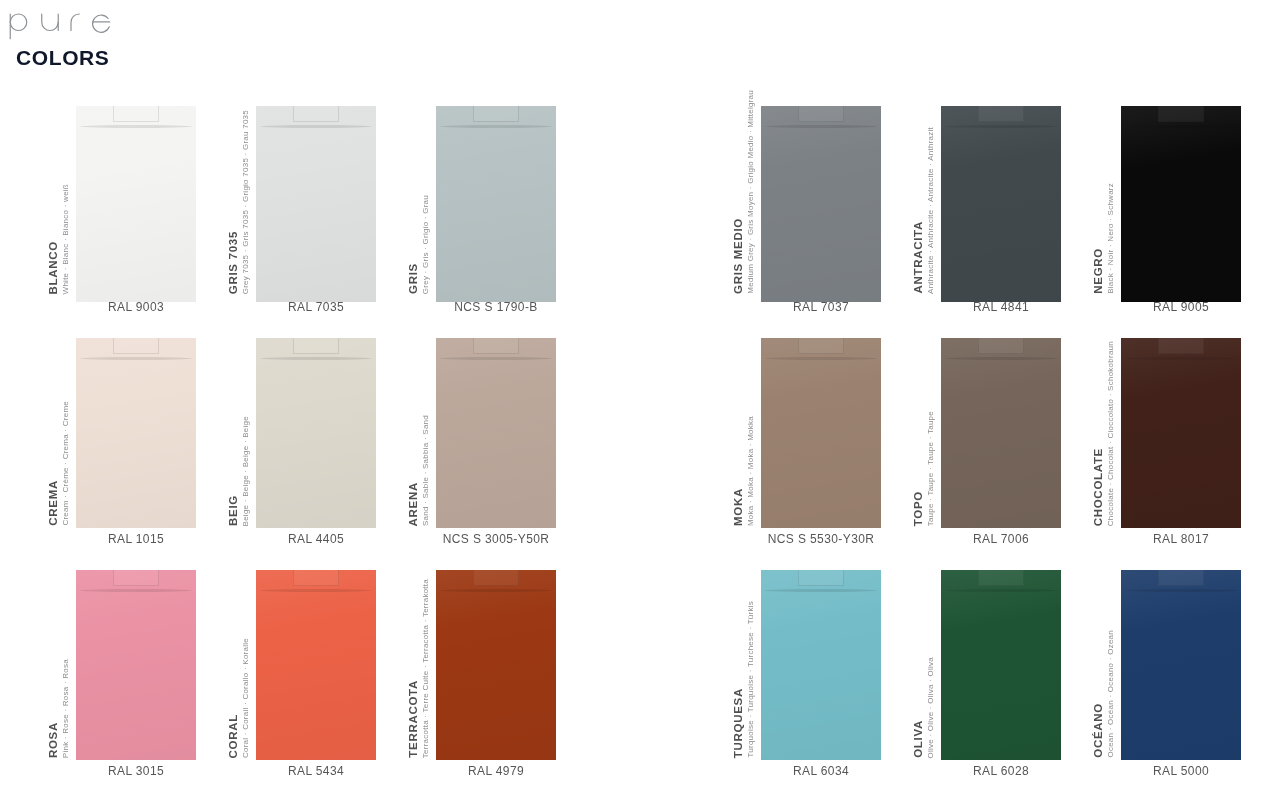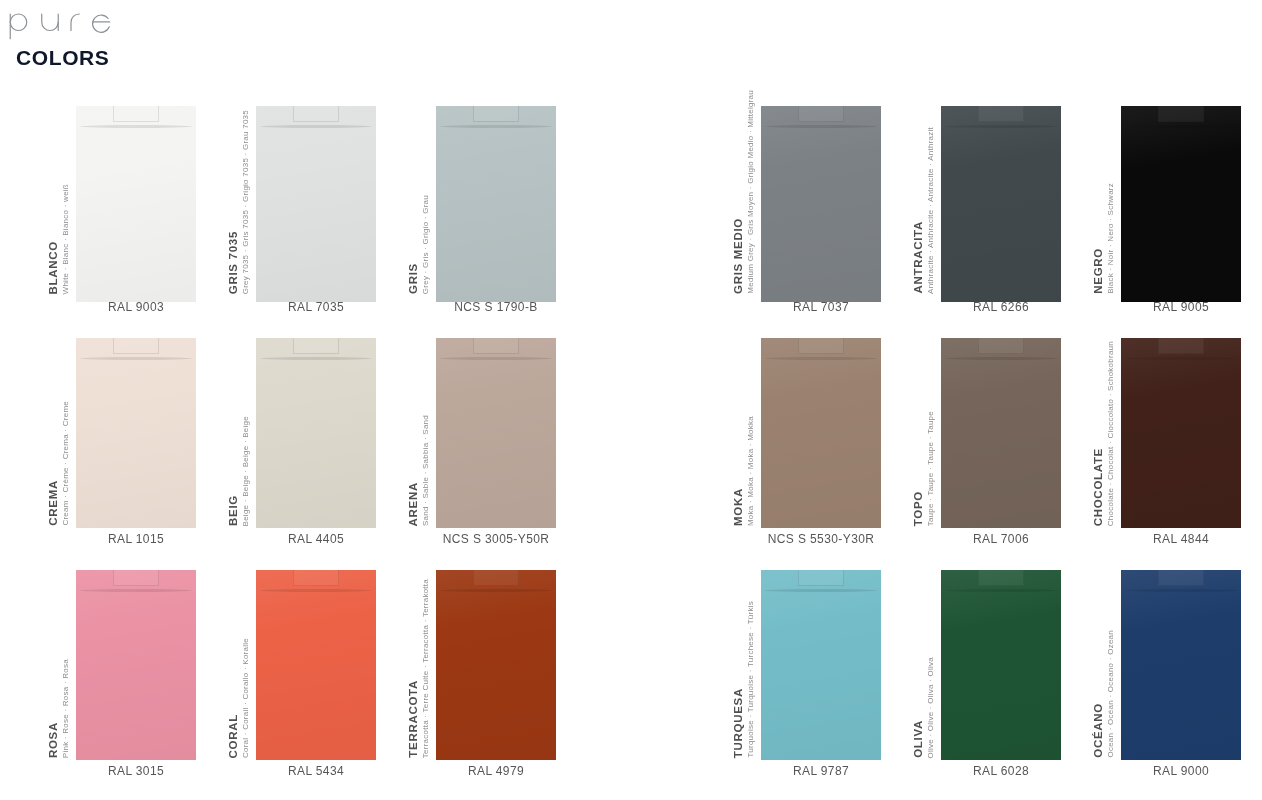--- a/index.html
+++ b/index.html
@@ -242,21 +242,21 @@
             <div class="label-name">ANTRACITA</div>
             <div class="label-translations">Anthracite · Anthracite · Antracite · Anthrazit</div>
           </div>
           <div class="tray" style="background: rgb(65, 73, 77);">
             <div class="tray-inner">
               <div class="tray-drain"></div>
               <div class="tray-seam"></div>
               <div class="tray-shade"></div>
             </div>
           </div>
-          <div class="swatch-code">RAL 6266</div>
+          <div class="swatch-code">RAL 4841</div>
         </div>
         <div class="swatch-cell tall">
           <div class="swatch-labels">
             <div class="label-name">NEGRO</div>
             <div class="label-translations">Black · Noir · Nero · Schwarz</div>
           </div>
           <div class="tray" style="background: rgb(10, 10, 10);">
             <div class="tray-inner">
               <div class="tray-drain"></div>
               <div class="tray-seam"></div>
@@ -346,21 +346,21 @@
             <div class="label-name">CHOCOLATE</div>
             <div class="label-translations">Chocolate · Chocolat · Cioccolato · Schokobraun</div>
           </div>
           <div class="tray" style="background: rgb(65, 33, 25);">
             <div class="tray-inner">
               <div class="tray-drain"></div>
               <div class="tray-seam"></div>
               <div class="tray-shade"></div>
             </div>
           </div>
-          <div class="swatch-code">RAL 4844</div>
+          <div class="swatch-code">RAL 8017</div>
         </div>
       </div>
     </div>
     <div class="color-row">
       <div class="swatch-group group-left">
         <div class="swatch-cell">
           <div class="swatch-labels">
             <div class="label-name">ROSA</div>
             <div class="label-translations">Pink · Rose · Rosa · Rosa</div>
           </div>
@@ -408,21 +408,21 @@
             <div class="label-name">TURQUESA</div>
             <div class="label-translations">Turquoise · Turquoise · Turchese · Türkis</div>
           </div>
           <div class="tray" style="background: rgb(116, 189, 200);">
             <div class="tray-inner">
               <div class="tray-drain"></div>
               <div class="tray-seam"></div>
               <div class="tray-shade"></div>
             </div>
           </div>
-          <div class="swatch-code">RAL 9787</div>
+          <div class="swatch-code">RAL 6034</div>
         </div>
         <div class="swatch-cell">
           <div class="swatch-labels">
             <div class="label-name">OLIVA</div>
             <div class="label-translations">Olive · Olive · Oliva · Oliva</div>
           </div>
           <div class="tray" style="background: rgb(30, 84, 52);">
             <div class="tray-inner">
               <div class="tray-drain"></div>
               <div class="tray-seam"></div>
@@ -436,17 +436,17 @@
             <div class="label-name">OCÉANO</div>
             <div class="label-translations">Ocean · Océan · Oceano · Ozean</div>
           </div>
           <div class="tray" style="background: rgb(30, 61, 107);">
             <div class="tray-inner">
               <div class="tray-drain"></div>
               <div class="tray-seam"></div>
               <div class="tray-shade"></div>
             </div>
           </div>
-          <div class="swatch-code">RAL 9000</div>
+          <div class="swatch-code">RAL 5000</div>
         </div>
       </div>
     </div>
   </div>
 
 </body></html>

